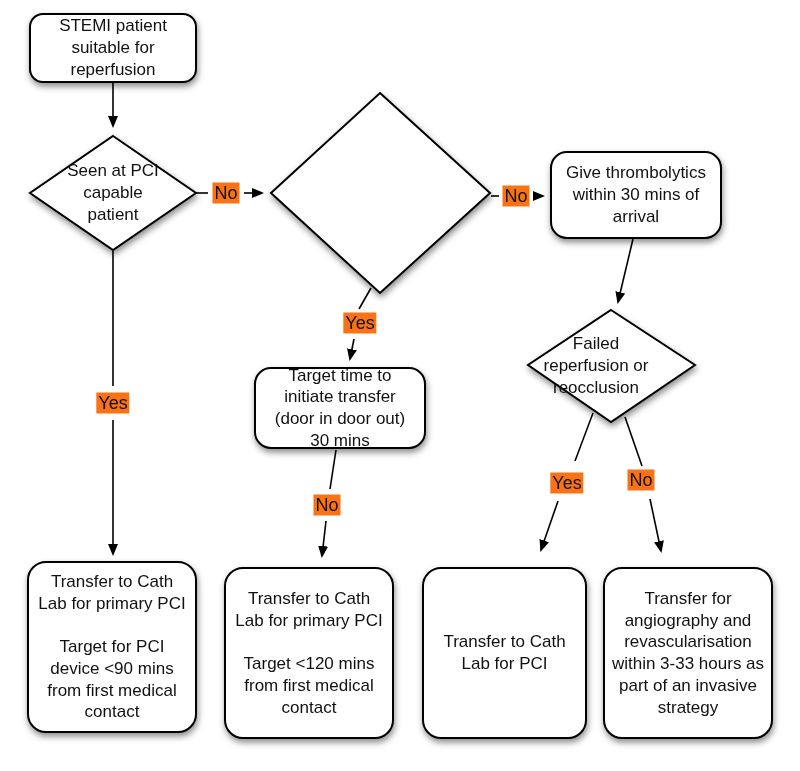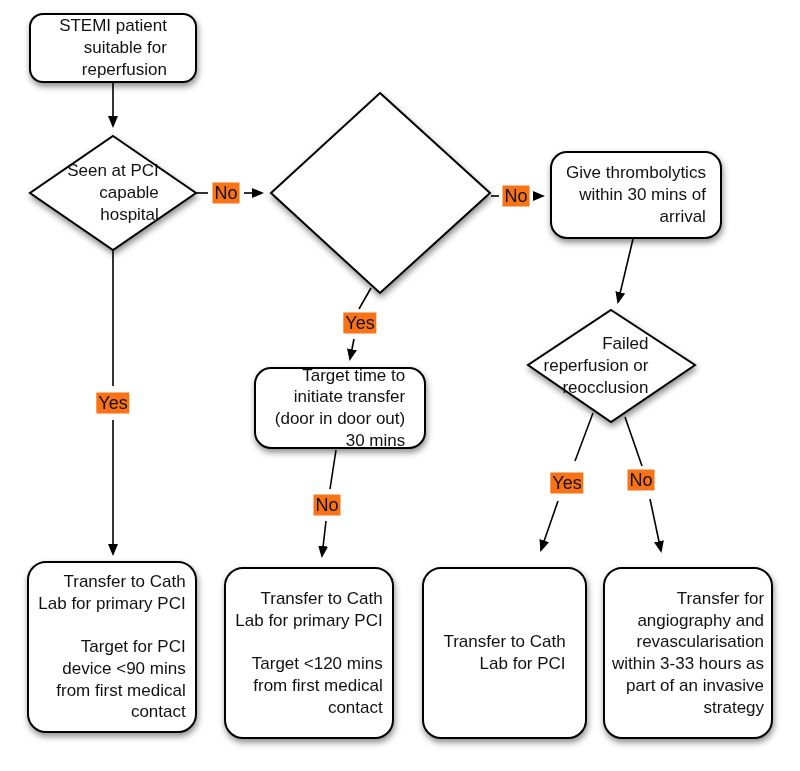--- a/index.html
+++ b/index.html
@@ -28,21 +28,21 @@
   .edge {
     stroke: #000000;
     stroke-width: 1.6;
     fill: none;
   }
   .node-label {
     position: absolute;
     display: flex;
     align-items: center;
     justify-content: center;
-    text-align: right;
+    text-align: center;
     white-space: pre-line;
     font-size: 17px;
     line-height: 1.28;
     color: #111111;
     pointer-events: none;
   }
   .edge-label {
     position: absolute;
     transform: translate(-50%, -50%);
     font-size: 18px;
@@ -107,21 +107,21 @@
       <rect class="shape" x="604" y="568" width="168" height="170" rx="18"></rect>
     </g>
   </svg>
 
   <div class="node-label" style="left:30px; top:14px; width:166px; height:68px;">STEMI patient
 suitable for
 reperfusion</div>
 
   <div class="node-label" style="left:43px; top:150px; width:140px; height:86px;">Seen at PCI
 capable
-hospital</div>
+patient</div>
 
 
   <div class="node-label" style="left:551px; top:152px; width:170px; height:86px;">Give thrombolytics
 within 30 mins of
 arrival</div>
 
   <div class="node-label" style="left:516px; top:322px; width:160px; height:88px;">Failed
 reperfusion or
 reocclusion</div>
 

